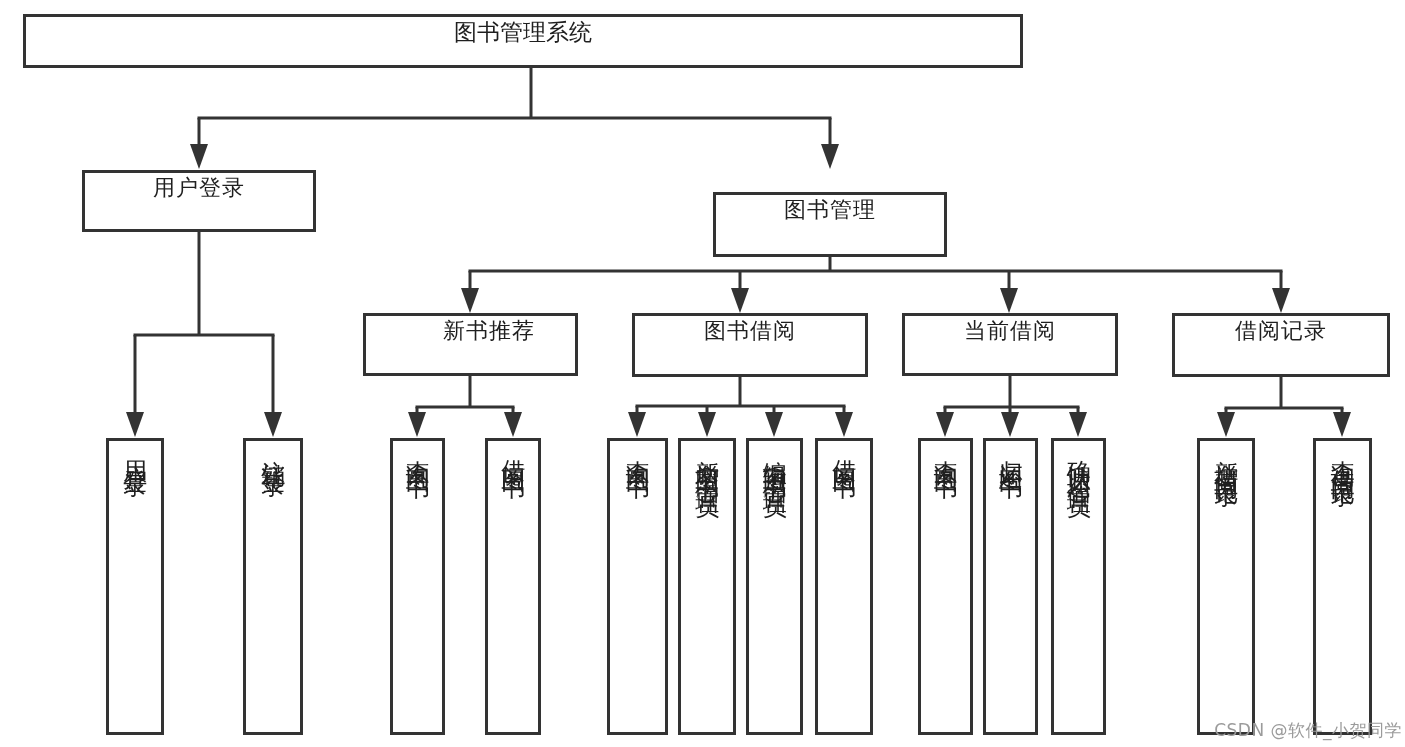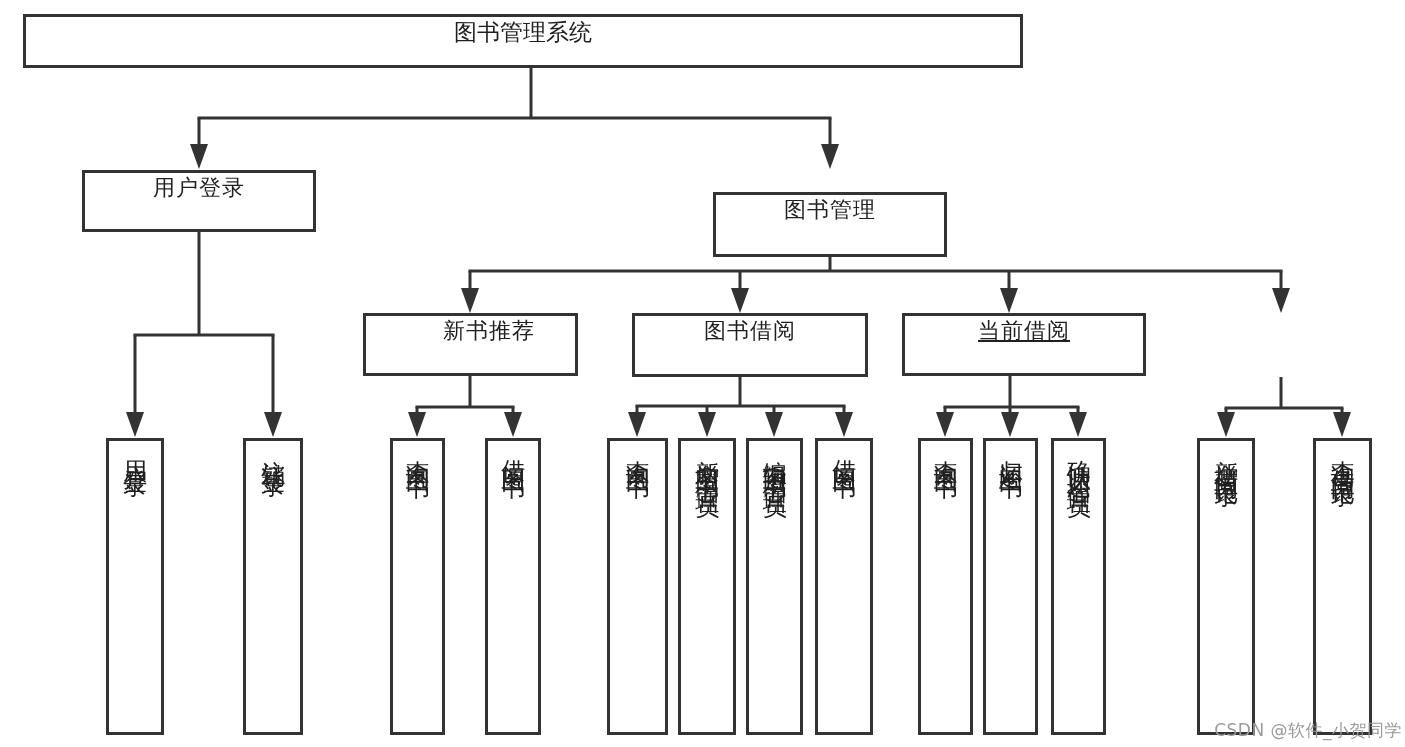--- a/index.html
+++ b/index.html
@@ -116,22 +116,25 @@
   <div class="node hlabel" style="left:713px; top:168px; width:234px; height:65px;margin-top:24px;">
     <span>图书管理</span>
   </div>
 
   <div class="node hlabel" style="left:363px; top:313px; width:215px; height:63px;padding-left:37px;">
     <span>新书推荐</span>
   </div>
   <div class="node hlabel" style="left:632px; top:313px; width:236px; height:64px;">
     <span>图书借阅</span>
   </div>
-  <div class="node hlabel" style="left:902px; top:313px; width:244px; height:63px;text-decoration:underline;">
+  <div class="node hlabel" style="left:902px; top:313px; width:216px; height:63px;">
     <span>当前借阅</span>
+  </div>
+  <div class="node hlabel" style="left:1172px; top:313px; width:218px; height:64px;">
+    <span>借阅记录</span>
   </div>
 
   <div class="node leaf" style="left:106px; top:438px; width:58px; height:297px;">
     <span class="vtext">用户登录</span>
   </div>
   <div class="node leaf" style="left:243px; top:438px; width:60px; height:297px;">
     <span class="vtext">注销登录</span>
   </div>
 
   <div class="node leaf" style="left:390px; top:438px; width:55px; height:297px;">

